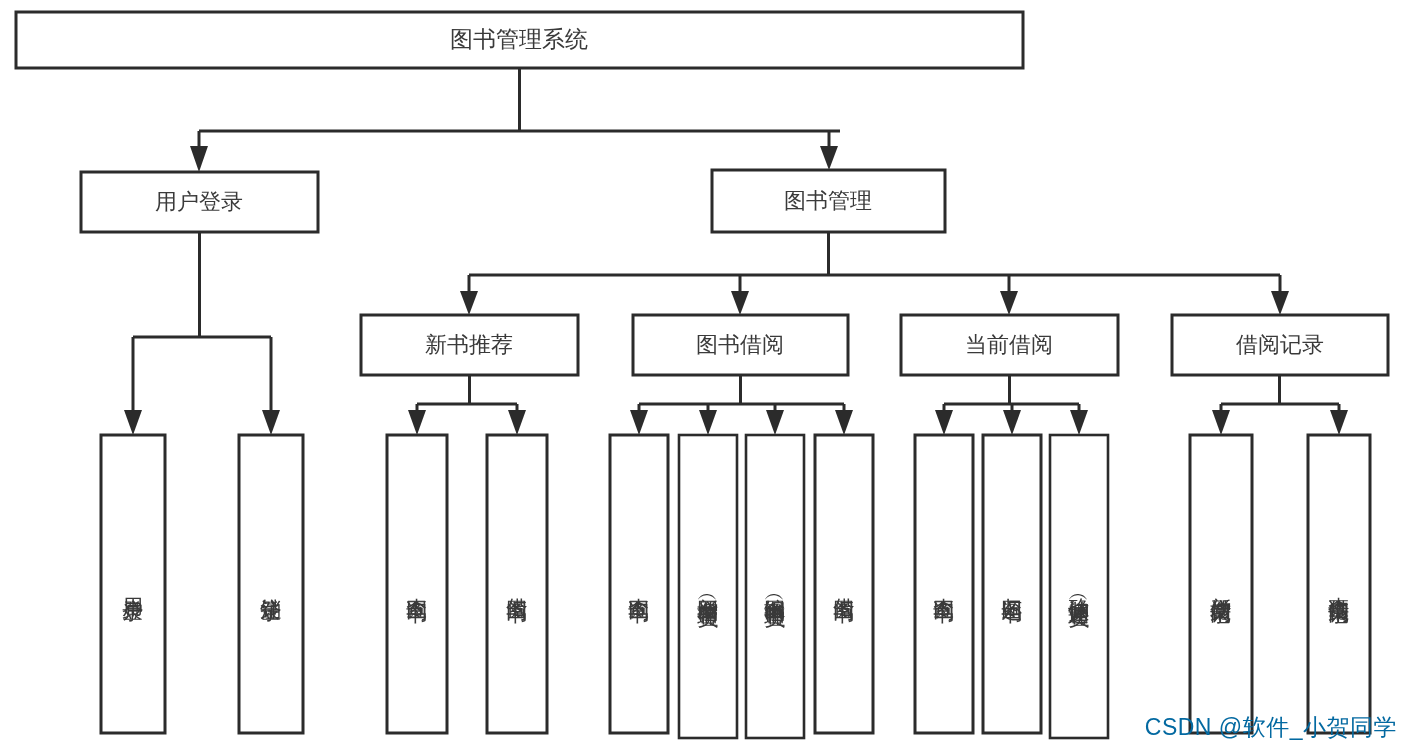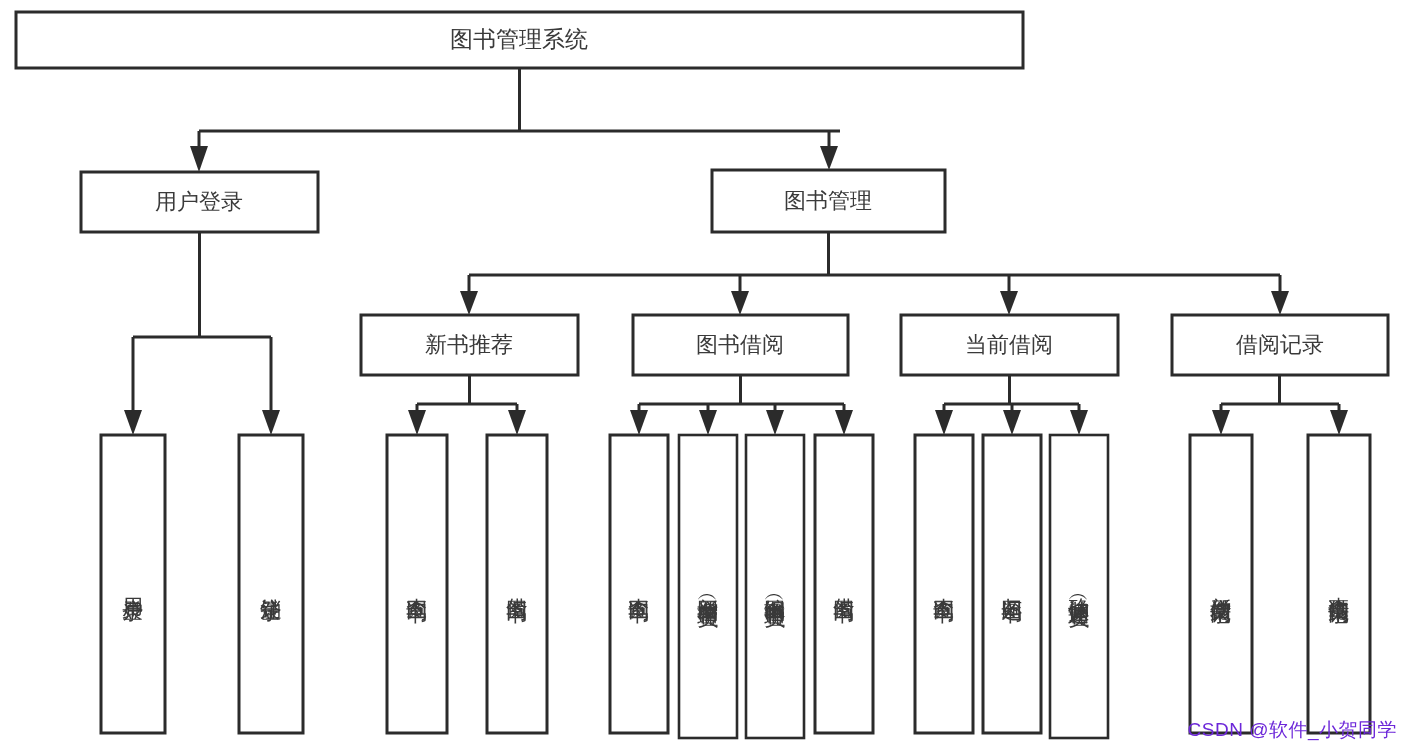--- a/index.html
+++ b/index.html
@@ -77,22 +77,22 @@
     pointer-events: none;
     display: flex;
     align-items: center;
     justify-content: center;
   }
   .watermark {
     position: absolute;
     right: 8px;
     bottom: 4px;
     font-family: "Liberation Sans", sans-serif;
-    font-size: 19px;
-    color: #6d28d9;
+    font-size: 23px;
+    color: #0369a1;
     letter-spacing: 0.5px;
     white-space: nowrap;
   }
 </style>
 </head>
 <body>
 
 <div id="diagram-root">
 
   <svg id="tree-svg" viewBox="0 0 1405 747">

